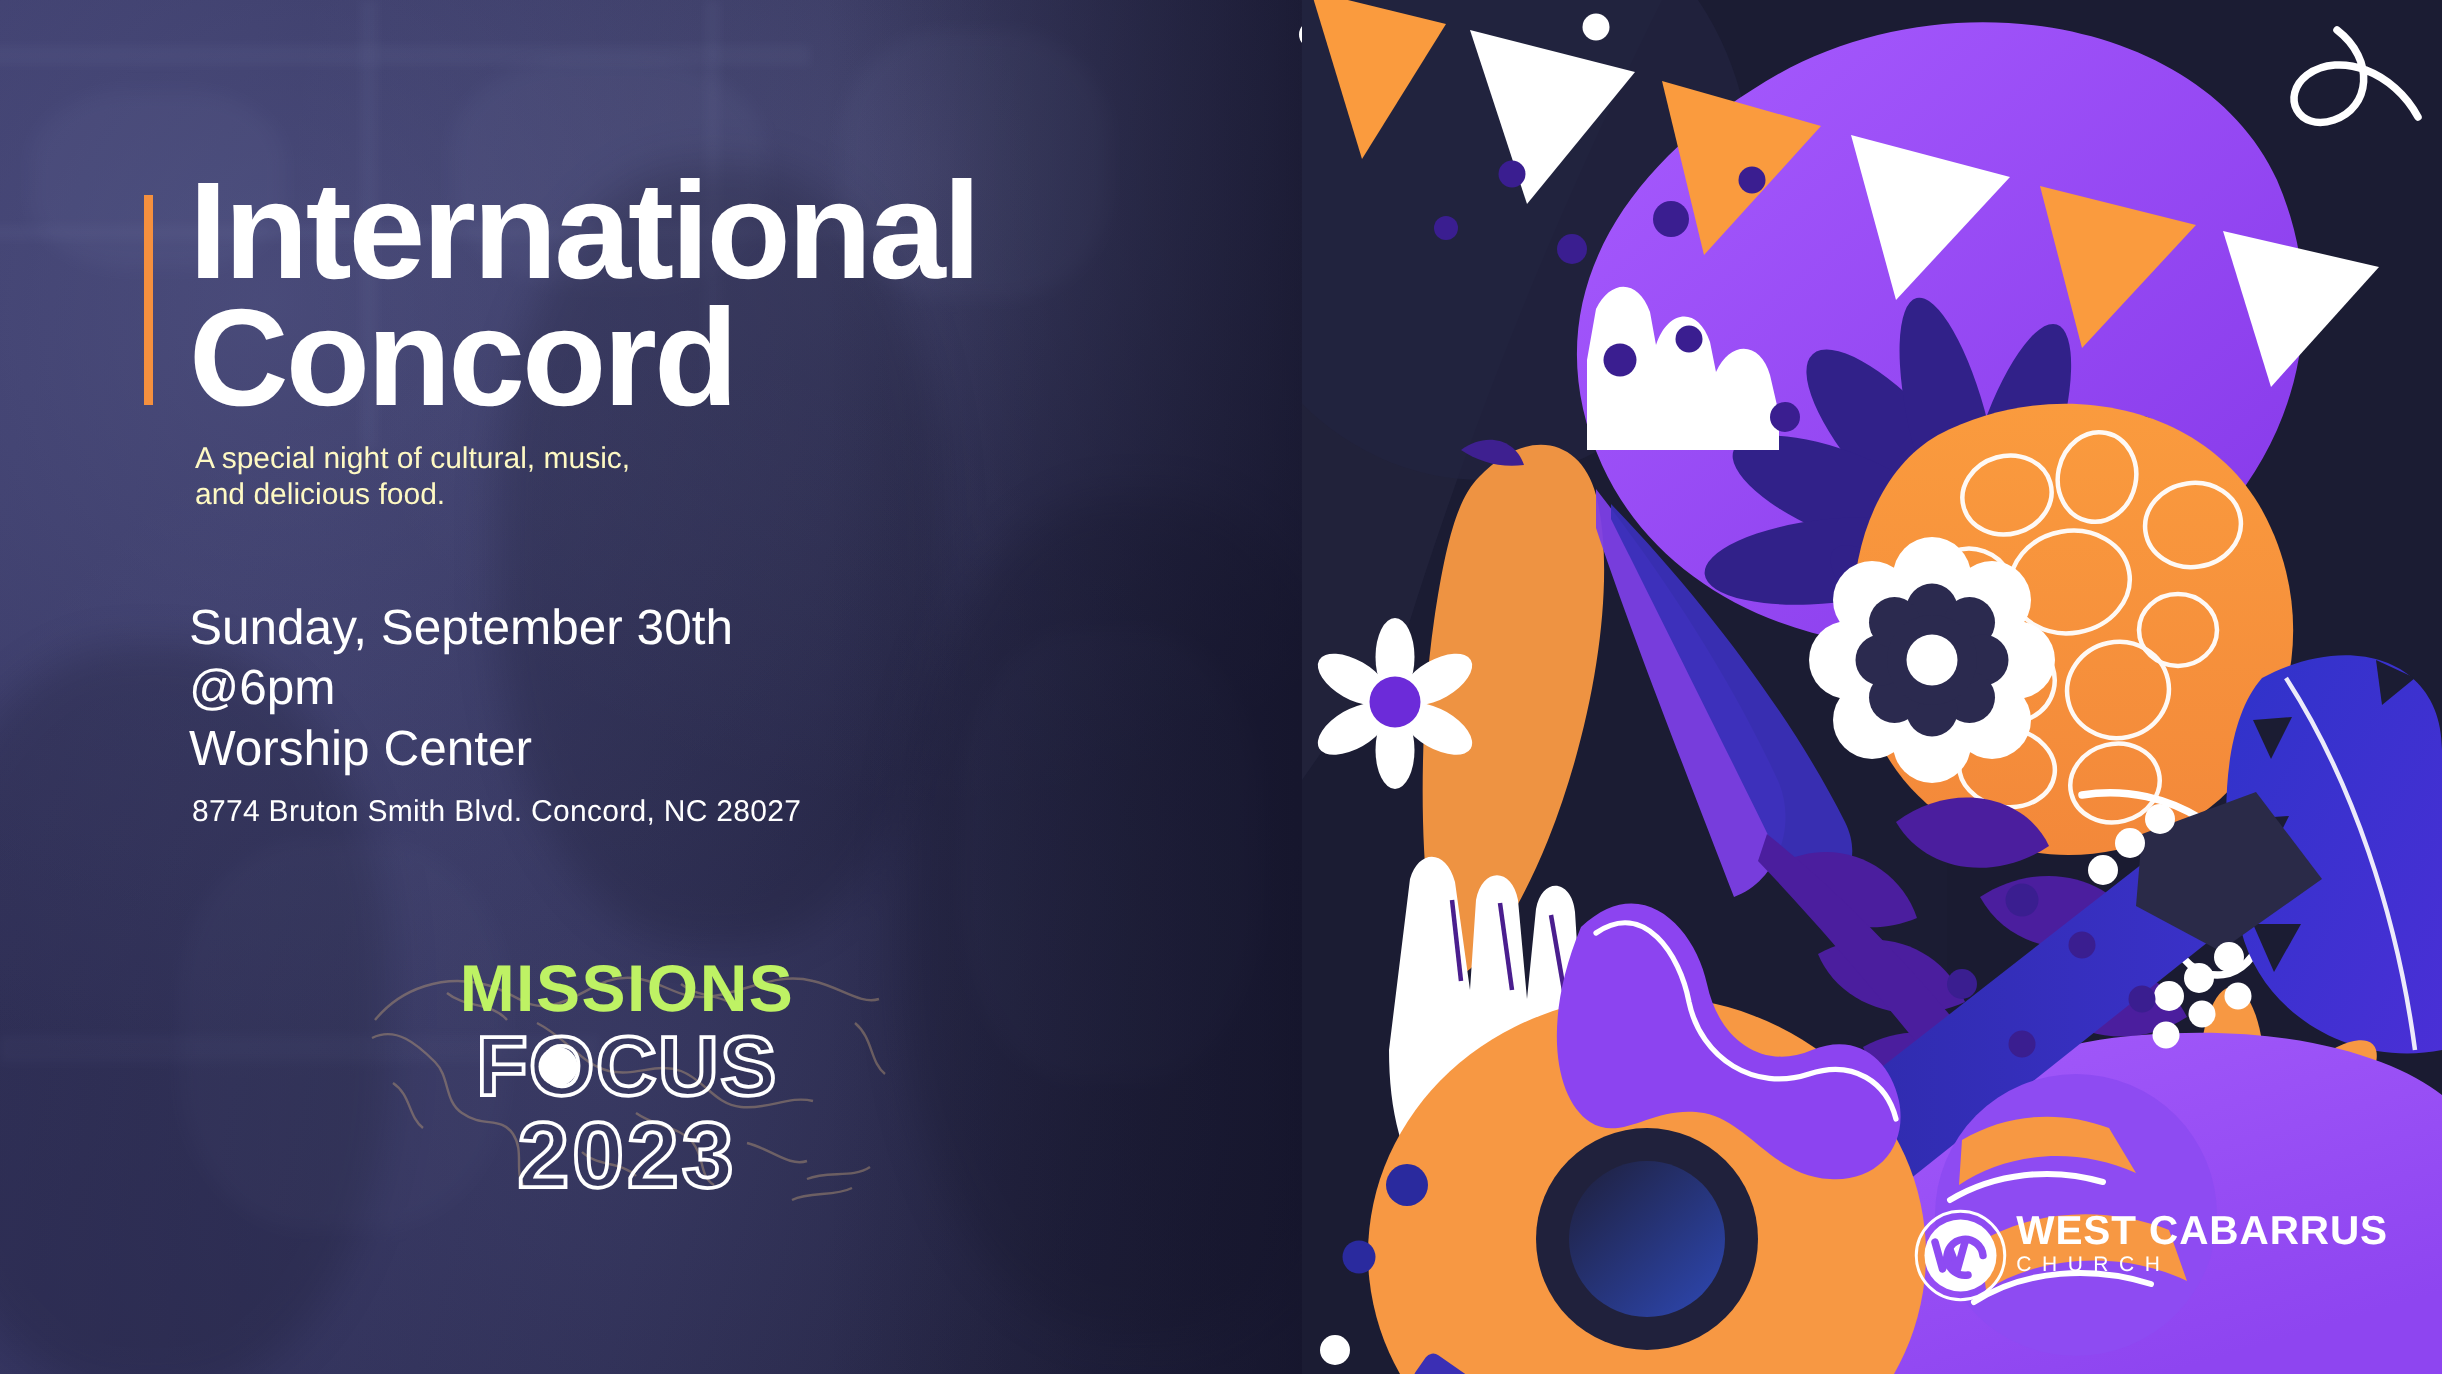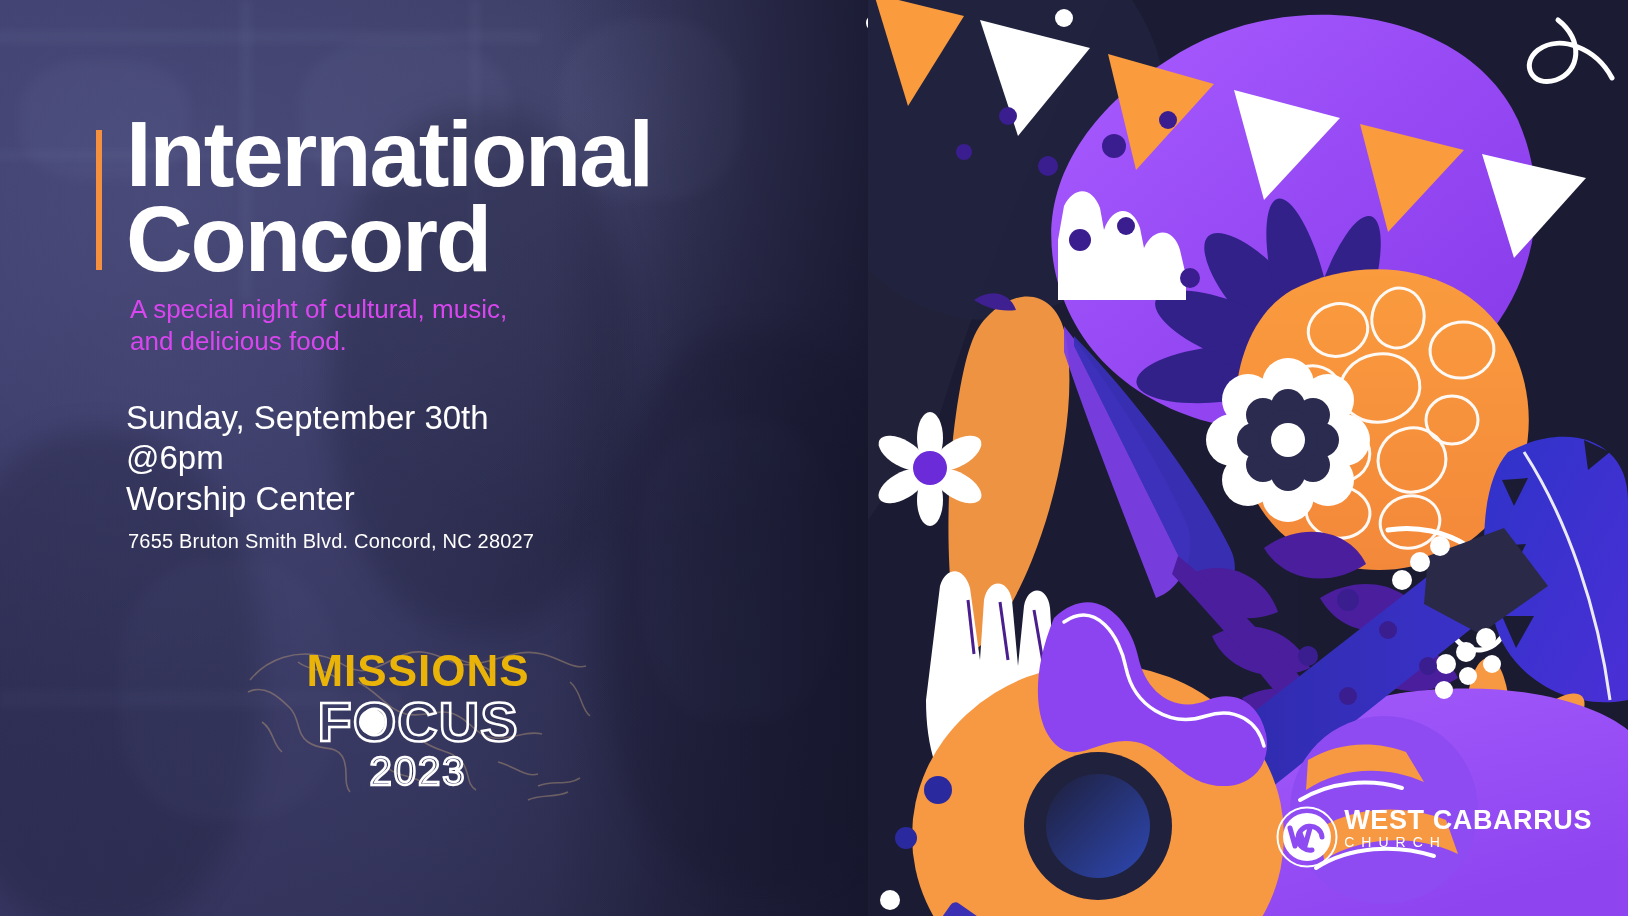--- a/index.html
+++ b/index.html
@@ -39,42 +39,42 @@
     position:absolute; left:96px; top:130px; width:6px; height:140px;
     background:#F5903E;
   }
   .title{
     position:absolute; left:126px; top:112px; width:680px;
     color:#fff; font-size:92px; font-weight:700; line-height:.92;
     letter-spacing:-2px;
   }
   .subtitle{
     position:absolute; left:130px; top:294px; width:560px;
-    color:#d946ef; font-size:26px; font-weight:400; line-height:1.22;
+    color:#fef9c3; font-size:20px; font-weight:400; line-height:1.22;
   }
   .when{
     position:absolute; left:126px; top:398px; width:600px;
     color:#fff; font-size:33px; font-weight:400; line-height:1.22;
   }
   .address{
     position:absolute; left:128px; top:530px;
     color:#ffffff; font-size:20px; font-weight:400; letter-spacing:.2px;
   }
 
   
   .mf-logo{ position:absolute; left:238px; top:622px; width:360px; height:195px; }
   .mf-map{ position:absolute; inset:0; opacity:.42; }
   .mf-text{ position:absolute; inset:0; display:flex; flex-direction:column;
             align-items:center; justify-content:center; gap:1px; }
-  .mf-missions{ color:#eab308; font-size:44px; font-weight:700; letter-spacing:1px; line-height:1; }
+  .mf-missions{ color:#bef264; font-size:44px; font-weight:700; letter-spacing:1px; line-height:1; }
   .mf-focus{ font-size:56px; font-weight:700; letter-spacing:1px; line-height:1;
              color:transparent; -webkit-text-stroke:2.5px #fff; position:relative; }
   .mf-focusdot{ position:absolute; width:26px; height:26px; border-radius:50%;
                 background:#fff; left:41px; top:15px; }
-  .mf-2023{ font-size:40px; font-weight:400; letter-spacing:2px; line-height:1;
+  .mf-2023{ font-size:62px; font-weight:700; letter-spacing:2px; line-height:1;
             color:transparent; -webkit-text-stroke:2.5px #fff; }
 
   
   .art{ position:absolute; right:0; top:0; width:760px; height:916px; overflow:hidden; }
   .art svg{ display:block; }
 
   
   .swirl-left{ position:absolute; left:820px; top:-10px; width:220px; height:300px; }
 
   
@@ -122,21 +122,21 @@
     <div>A special night of cultural, music,</div>
     <div>and delicious food.</div>
   </div>
 
   <div class="when">
     <div>Sunday, September 30th</div>
     <div>@6pm</div>
     <div>Worship Center</div>
   </div>
 
-  <div class="address">7655 Bruton Smith Blvd. Concord, NC 28027</div>
+  <div class="address">8774 Bruton Smith Blvd. Concord, NC 28027</div>
 
   <div class="mf-logo">
     <svg class="mf-map" viewBox="0 0 360 195">
       <g fill="none" stroke="#c9a77a" stroke-width="1.6" opacity=".95">
         <path d="M12 58 C30 36 58 28 84 34 C104 38 112 52 130 48 C150 44 162 28 184 30
                  C206 32 214 46 238 42 C262 38 280 26 304 32 C322 36 336 48 348 44"></path>
         <path d="M10 70 C26 62 40 74 52 86 C62 96 58 112 70 120 C84 130 96 122 104 134
                  C112 146 104 160 112 170"></path>
         <path d="M120 60 C140 70 150 88 168 92 C186 96 200 86 216 92 C232 98 238 114 256 116
                  C274 118 288 108 304 112"></path>

